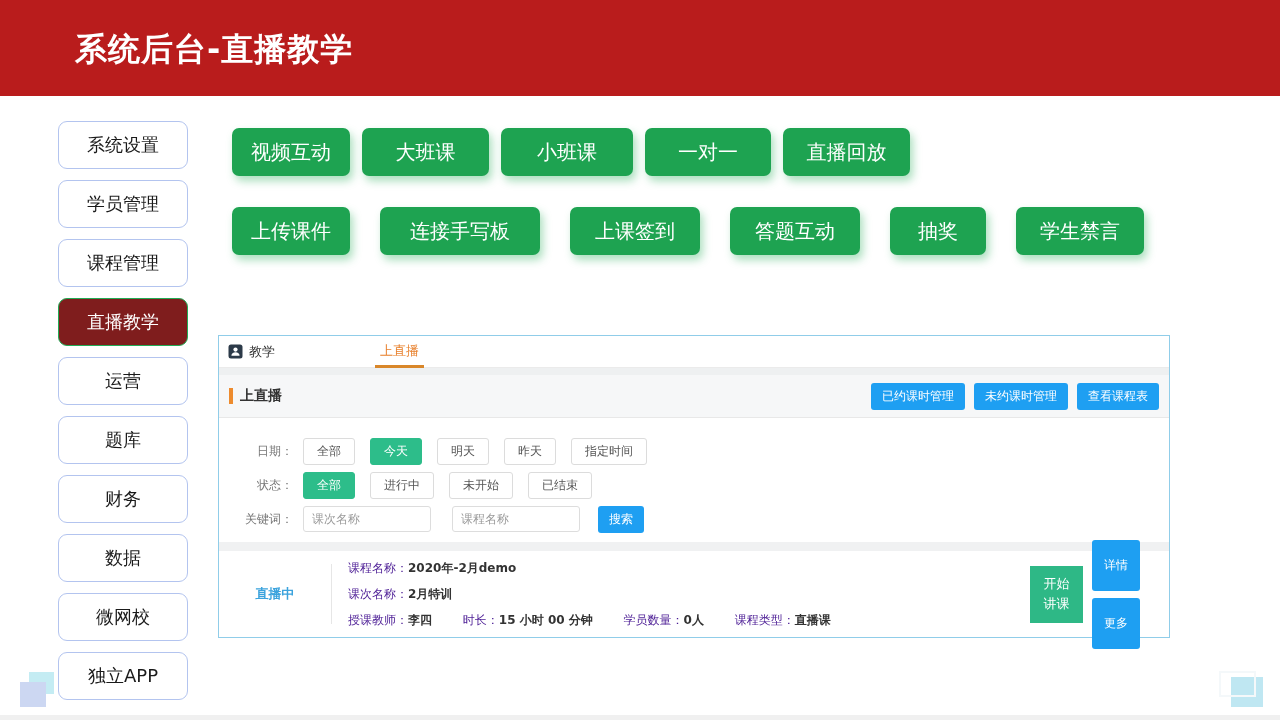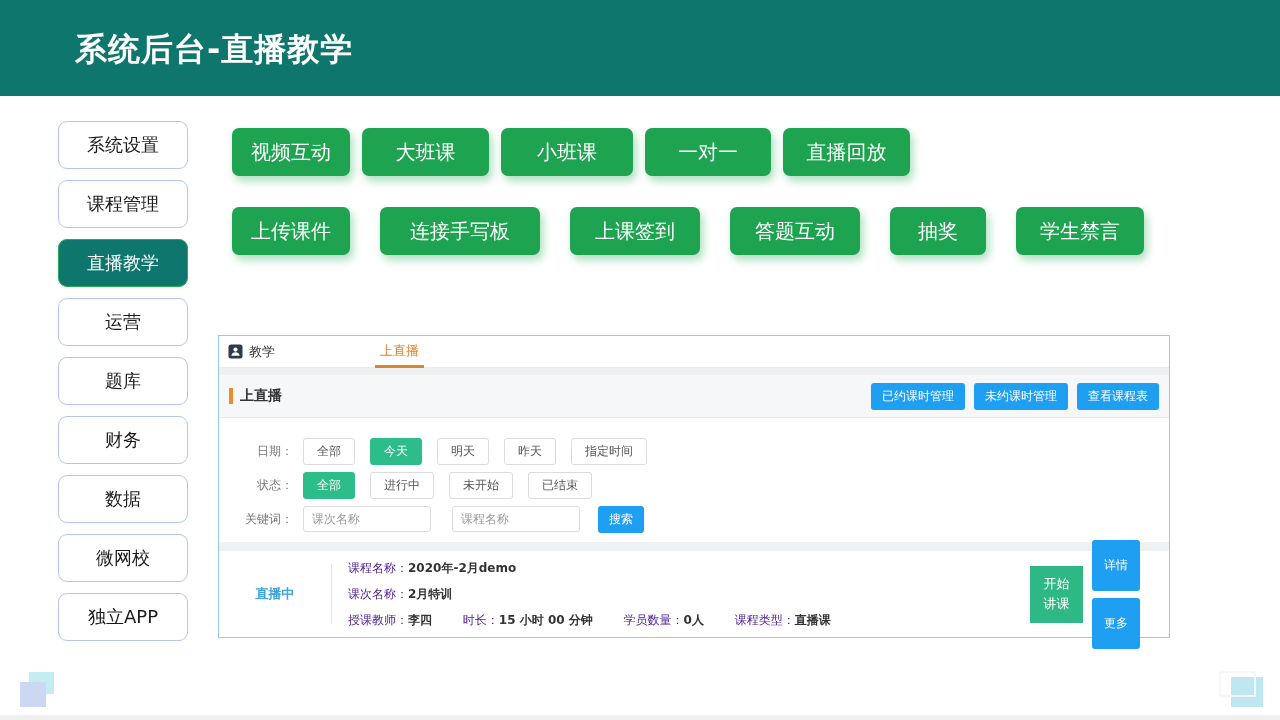--- a/index.html
+++ b/index.html
@@ -1,31 +1,31 @@
 <!DOCTYPE html>
 <html><head>
 <meta charset="utf-8">
 <style>
   * { margin:0; padding:0; box-sizing:border-box; }
   html,body { width:1280px; height:720px; overflow:hidden; background:#ffffff;
               font-family:"DejaVu Sans","Liberation Sans",sans-serif; }
 
   
   .app-header { position:absolute; left:0; top:0; width:1280px; height:96px;
-                background:#0f766e; }
+                background:#b91c1c; }
   .app-header h1 { position:absolute; left:75px; top:28px; font-size:32px;
                    font-weight:bold; color:#ffffff; letter-spacing:1px; }
 
   
   .sidebar { position:absolute; left:58px; top:121px; width:130px; }
   .side-btn { width:130px; height:48px; margin-bottom:11px; background:#ffffff;
               border:1px solid #b3c4ef; border-radius:9px; display:flex;
               align-items:center; justify-content:center; font-size:18px;
               color:#1a1a1a; cursor:pointer; }
-  .side-btn.active { background:#0f766e; border-color:#21ab55; color:#ffffff; }
+  .side-btn.active { background:#7f1d1d; border-color:#21ab55; color:#ffffff; }
 
   
   .feature-row { position:absolute; left:232px; display:flex; gap:30px; }
   .feature-row.r1 { top:128px;gap:12px; }
   .feature-row.r2 { top:207px; }
   .feat-btn { height:48px; background:#1ea351; border-radius:7px; color:#ffffff;
               font-size:20px; display:flex; align-items:center; justify-content:center;
               box-shadow:3px 5px 9px rgba(33,172,85,.38); cursor:pointer; }
   .r1 .feat-btn:nth-child(1){width:118px;} .r1 .feat-btn:nth-child(2){width:127px;}
   .r1 .feat-btn:nth-child(3){width:132px;} .r1 .feat-btn:nth-child(4){width:126px;}
@@ -100,20 +100,21 @@
 </style>
 </head>
 <body>
 
 <div class="app-header">
   <h1>系统后台-直播教学</h1>
 </div>
 
 <div class="sidebar">
   <div class="side-btn">系统设置</div>
+  <div class="side-btn">学员管理</div>
   <div class="side-btn">课程管理</div>
   <div class="side-btn active">直播教学</div>
   <div class="side-btn">运营</div>
   <div class="side-btn">题库</div>
   <div class="side-btn">财务</div>
   <div class="side-btn">数据</div>
   <div class="side-btn">微网校</div>
   <div class="side-btn">独立APP</div>
 </div>
 

